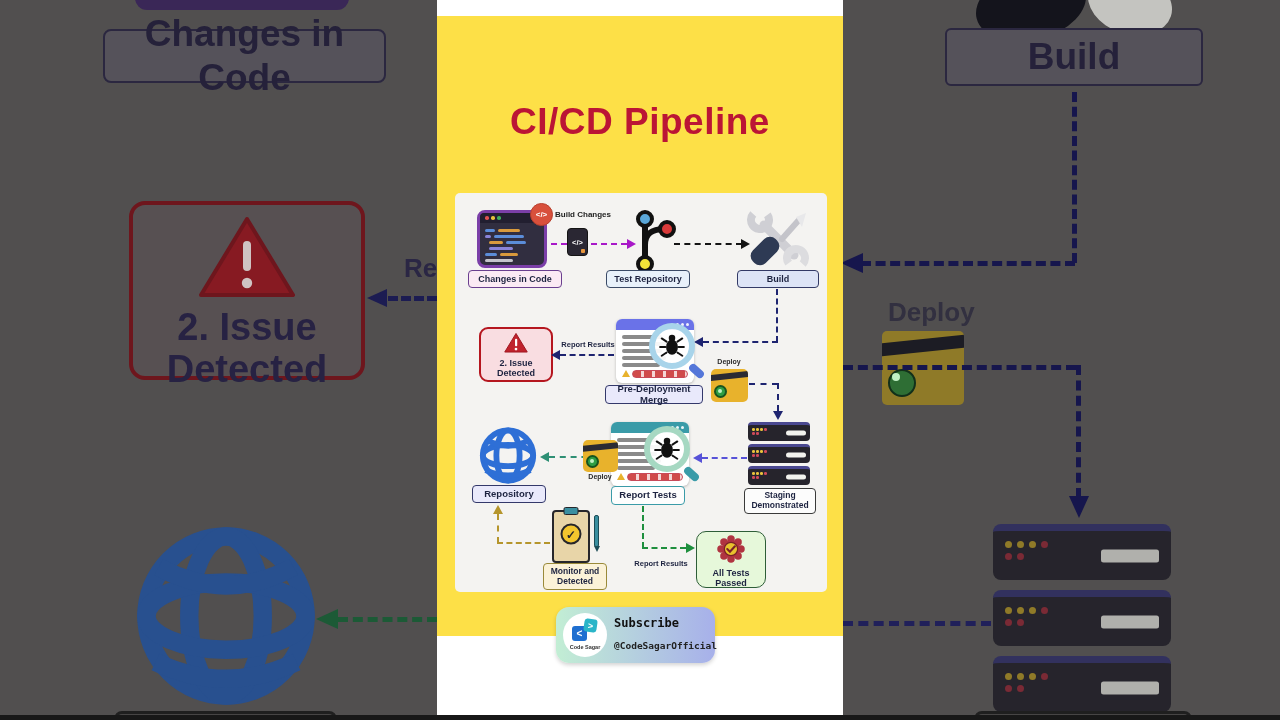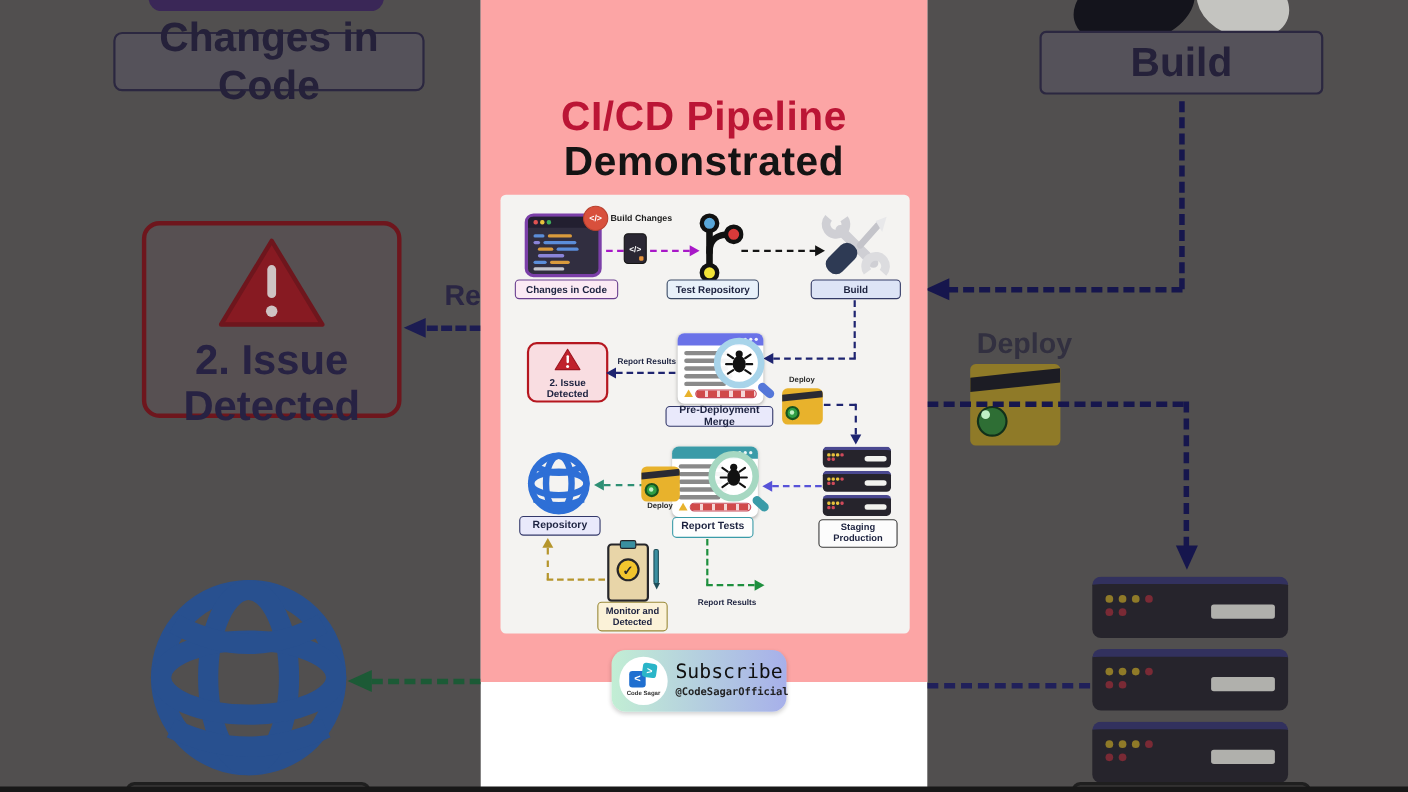--- a/index.html
+++ b/index.html
@@ -6,21 +6,21 @@
   html,body { width:1280px; height:720px; overflow:hidden; background:#111; }
   #stage { position:relative; width:1280px; height:720px; font-family:"Liberation Sans", sans-serif; background:#fff; }
   .abs { position:absolute; }
 
   
   .side { position:absolute; top:0; height:720px; background:#514f4f; overflow:hidden; }
   #side-left  { left:0; width:437px; }
   #side-right { left:843px; width:437px; }
 
   
-  #center { position:absolute; left:437px; top:0; width:406px; height:620px; background:#fca5a5; }
+  #center { position:absolute; left:437px; top:16px; width:406px; height:620px; background:#fde047; }
 
   .title-line { position:absolute; left:0; width:406px; text-align:center; font-weight:800; font-size:37px; letter-spacing:.5px; }
 
   #diagram-panel { position:absolute; left:18px; top:177px; width:372px; height:399px; background:#f4f3f1; border-radius:5px; }
 
   
   .dh { position:absolute; border-top-style:dashed; }
   .dv { position:absolute; border-left-style:dashed; }
   .tri { position:absolute; width:0; height:0; }
 
@@ -77,21 +77,21 @@
 
   
   #sub-banner { position:absolute; left:119px; top:591px; width:159px; height:56px; border-radius:13px;
                 background:linear-gradient(90deg,#c2eed4,#a7b0ea); box-shadow:0 2px 4px rgba(0,0,0,.18); }
   #sub-circle { position:absolute; left:7px; top:6px; width:44px; height:44px; border-radius:50%; background:#fff; }
   .logo-b { position:absolute; left:9px; top:13px; width:15px; height:15px; background:#1f6fd0; border-radius:3px; color:#fff;
             font-size:10px; font-weight:800; display:flex; align-items:center; justify-content:center; }
   .logo-t { position:absolute; left:21px; top:6px; width:13px; height:13px; background:#2ab5c8; border-radius:3px; color:#fff;
             font-size:9px; font-weight:800; display:flex; align-items:center; justify-content:center; transform:rotate(8deg); }
   .logo-name { position:absolute; left:0; top:31px; width:44px; text-align:center; font-size:5.5px; font-weight:700; color:#333; }
-  #sub-cta { position:absolute; left:58px; top:9px; font-family:"DejaVu Sans Mono", monospace; font-weight:400; font-size:18px; color:#101010; }
+  #sub-cta { position:absolute; left:58px; top:9px; font-family:"DejaVu Sans Mono", monospace; font-weight:700; font-size:12px; color:#101010; }
   #sub-handle { position:absolute; left:58px; top:33px; font-family:"DejaVu Sans Mono", monospace; font-size:9.5px; font-weight:700; color:#222; }
 
   
   .bg-lbl { position:absolute; display:flex; align-items:center; justify-content:center; text-align:center;
             font-weight:800; border-radius:8px; background:#55525a; border:2.5px solid #2b2740; color:#25213a; line-height:1.2; }
 </style>
 </head>
 <body>
 
 <div id="stage">
@@ -185,21 +185,20 @@
         </div>
         <div class="slot" style="width:58px; height:13px; right:12px; background:#b0b0ac;"></div>
       </div>
     </div>
     <div class="dh" style="left:0px; top:621px; width:148px; border-top-width:5px; border-top-color:#20205a;"></div>
     <div class="abs" style="left:131px; top:711px; width:218px; height:12px; background:#474545; border:3px solid #1f1f1f; border-radius:8px 8px 0 0;"></div>
   </div>
 
   <div id="center">
     <div class="title-line" style="top:85px; color:#bb1535;">CI/CD Pipeline</div>
-    <div class="title-line" style="top:126px; color:#141414;">Demonstrated</div>
 
     <div id="diagram-panel">
 
       <div class="editor" style="left:22px; top:17px; width:70px; height:58px;">
         <div class="head">
             <span class="dot" style="background:#e05252;"></span>
             <span class="dot" style="background:#e8c23c;"></span>
             <span class="dot" style="background:#3fae5c;"></span>
           </div>
         <span class="cl" style="left:5px; top:16px; width:10px; background:#5b8dd9;"></span>
@@ -342,21 +341,21 @@
               <i style="background:#e8c23c;"></i>
               <i style="background:#e8c23c;"></i>
               <i style="background:#d04a5a;"></i>
               <i style="background:#d04a5a;"></i>
               <i style="background:#d04a5a;"></i>
             </div>
           <div class="slot" style="width:20px; height:5px;"></div>
         </div>
       </div>
       <div class="lbl" style="left:289px; top:295px; width:72px; height:26px; font-size:8.5px; background:#fcfcfc; border-color:#3a3a3a;">
-        <span>Staging Production</span>
+        <span>Staging Demonstrated</span>
       </div>
       <div class="dh" style="left:247px; top:264px; width:45px; border-top-width:2.5px; border-top-color:#5752d8;"></div>
       <div class="tri" style="left:238px; top:260px; border-top:5px solid transparent; border-bottom:5px solid transparent; border-right:9px solid #5752d8;"></div>
 
       <div class="doc" style="left:156px; top:229px; width:78px; height:64px;">
         <div class="dhead" style="background:#3a9ba8;">
             <div class="dots">
               <i></i>
               <i></i>
               <i></i>
@@ -423,20 +422,38 @@
       <div class="pen" style="left:139px; top:322px; height:32px;"></div>
       <div class="lbl" style="left:88px; top:370px; width:64px; height:27px; font-size:8.5px; background:#fbf2d8; border-color:#9a8a3a;">
         <span>Monitor and Detected</span>
       </div>
 
       <div class="dv" style="left:187px; top:313px; height:42px; border-left-width:2.5px; border-left-color:#1e8f3e;"></div>
       <div class="dh" style="left:187px; top:354px; width:44px; border-top-width:2.5px; border-top-color:#1e8f3e;"></div>
       <div class="tri" style="left:231px; top:350px; border-top:5px solid transparent; border-bottom:5px solid transparent; border-left:9px solid #1e8f3e;"></div>
       <div class="tinytxt" style="left:176px; top:366px; width:60px; font-size:7.5px;">Report Results</div>
 
+      <div class="abs" style="left:241px; top:338px; width:70px; height:57px; background:#e6f8da; border:1.5px solid #2e5e38; border-radius:10px; text-align:center;">
+        <svg width="30" height="30" viewBox="0 0 36 36" style="margin-top:2px;">
+          <g fill="#b03440">
+            <circle cx="18" cy="6" r="4.5"></circle>
+              <circle cx="26.5" cy="9.5" r="4.5"></circle>
+              <circle cx="30" cy="18" r="4.5"></circle>
+              <circle cx="26.5" cy="26.5" r="4.5"></circle>
+            <circle cx="18" cy="30" r="4.5"></circle>
+              <circle cx="9.5" cy="26.5" r="4.5"></circle>
+              <circle cx="6" cy="18" r="4.5"></circle>
+              <circle cx="9.5" cy="9.5" r="4.5"></circle>
+            <circle cx="18" cy="18" r="11"></circle>
+          </g>
+          <circle cx="18" cy="18" r="8" fill="#e8c22e" stroke="#7a2028" stroke-width="1.5"></circle>
+          <path d="M13.5 18 l3.2 3.2 l6-6.5" stroke="#7a2028" stroke-width="2.5" fill="none" stroke-linecap="round"></path>
+        </svg>
+        <div style="font-size:9px; font-weight:800; color:#1d2340; line-height:1.15; padding:0 10px;">All Tests Passed</div>
+      </div>
     </div>
 
     <div id="sub-banner">
       <div id="sub-circle">
         <div class="logo-b">
             <span>&lt;</span>
           </div>
         <div class="logo-t">
             <span>&gt;</span>
           </div>

